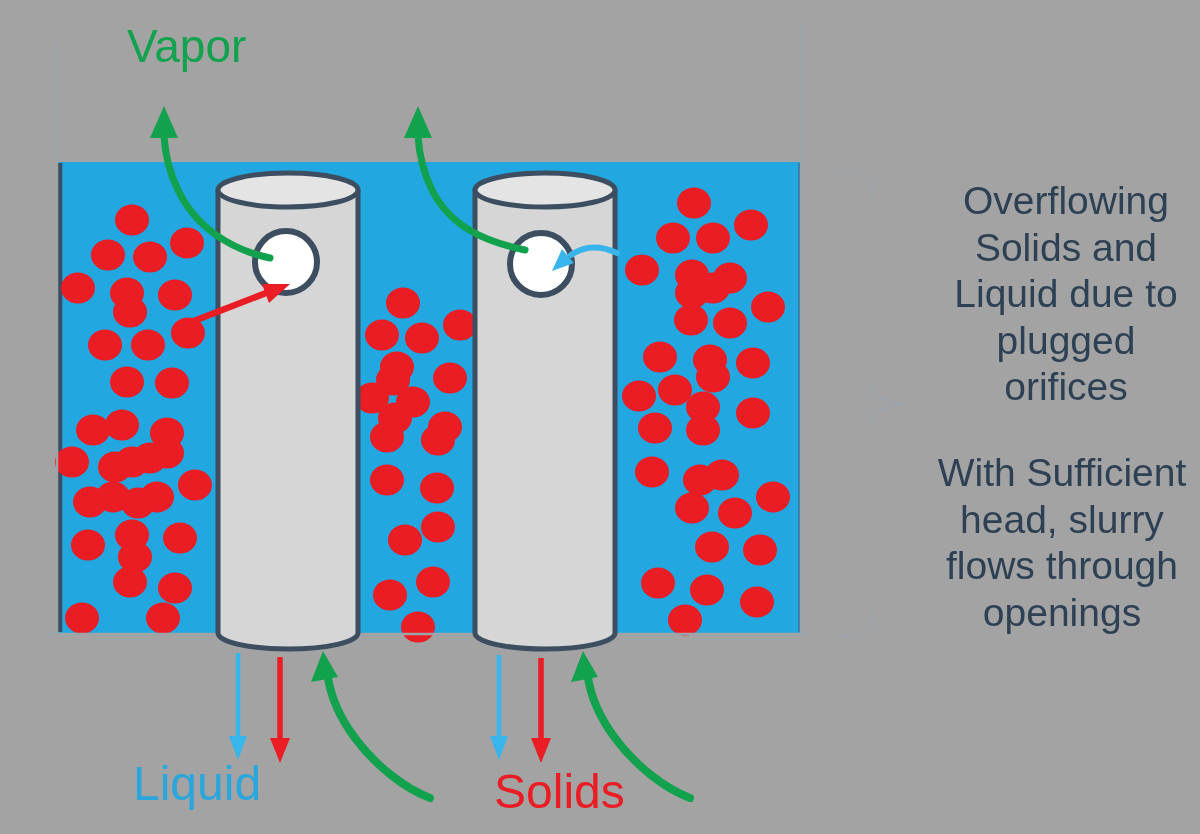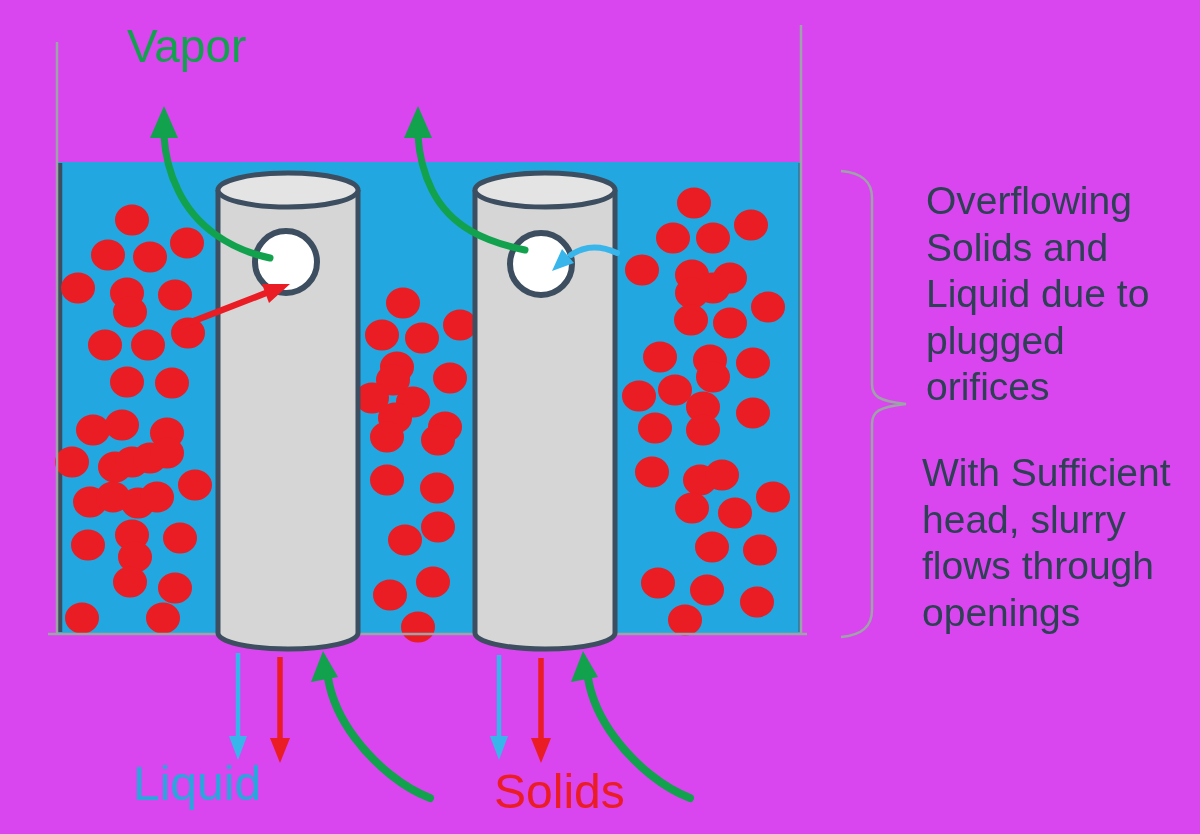--- a/index.html
+++ b/index.html
@@ -1,21 +1,22 @@
 <!DOCTYPE html>
 <html><head>
 <meta charset="utf-8">
 <style>
   html,body{margin:0;padding:0;background:#ffffff;}
   .canvas{
     position:relative;
     width:1200px;height:834px;
-    background:#d946ef;
+    background:#a3a3a3;
     font-family:"Liberation Sans", sans-serif;
     overflow:hidden;
+    text-align:center;
   }
   svg{position:absolute;left:0;top:0;}
   .svg-label{font-family:"Liberation Sans", sans-serif;}
   .annotation{
     position:absolute;
     width:280px;
     font-size:39px;
     line-height:46.5px;
     color:var(--c-text,#2e4154);
     white-space:pre-line;

